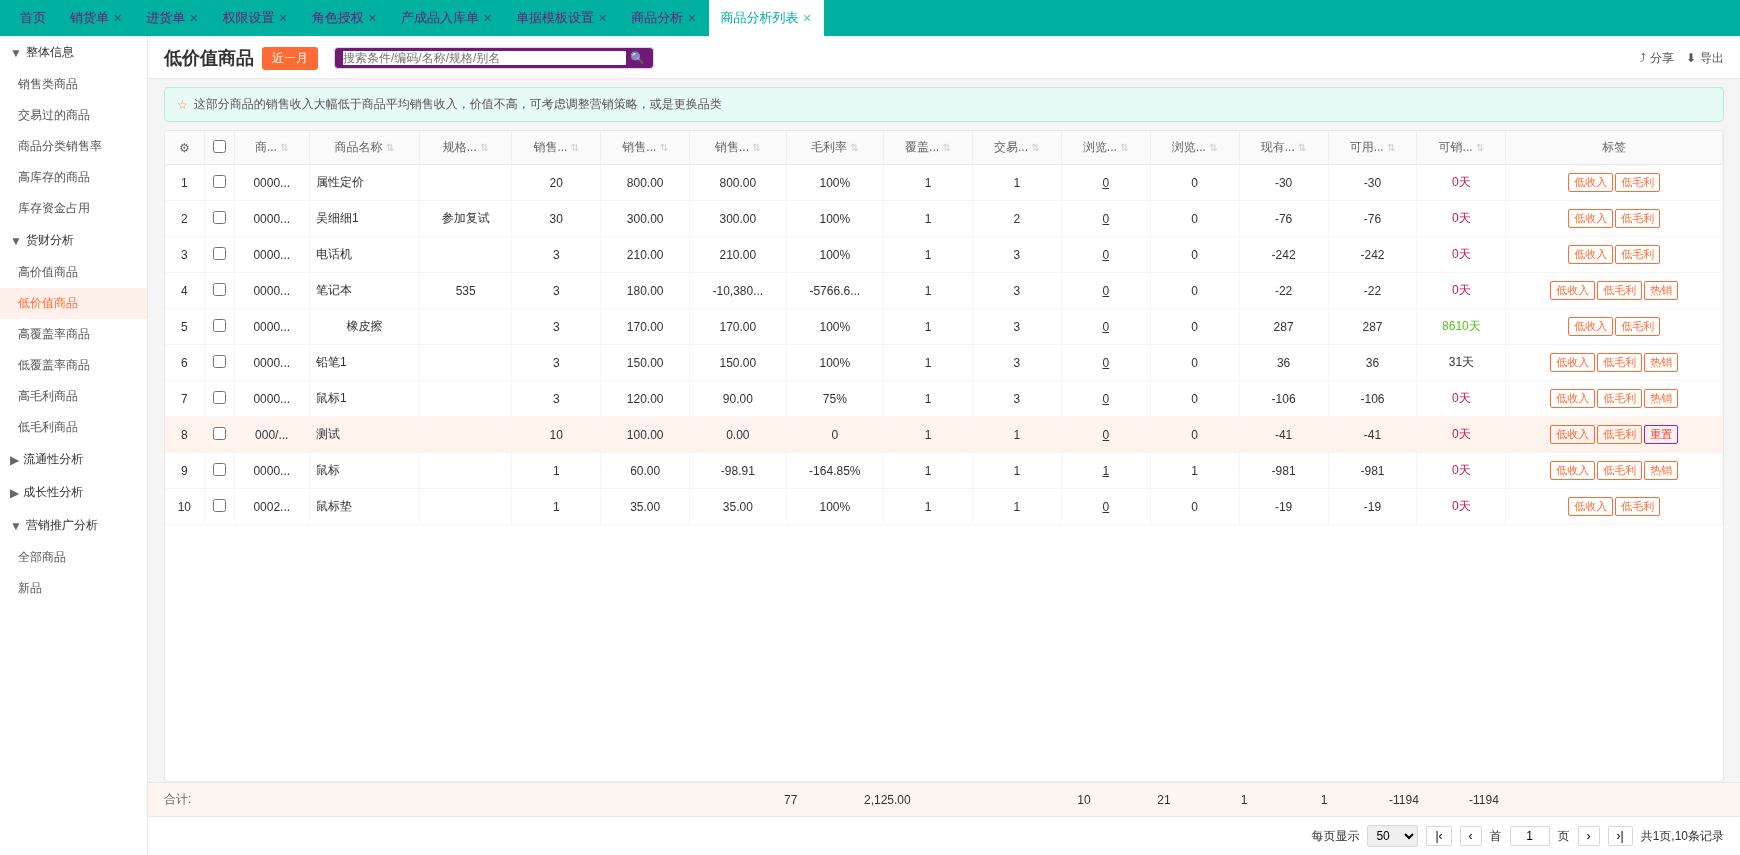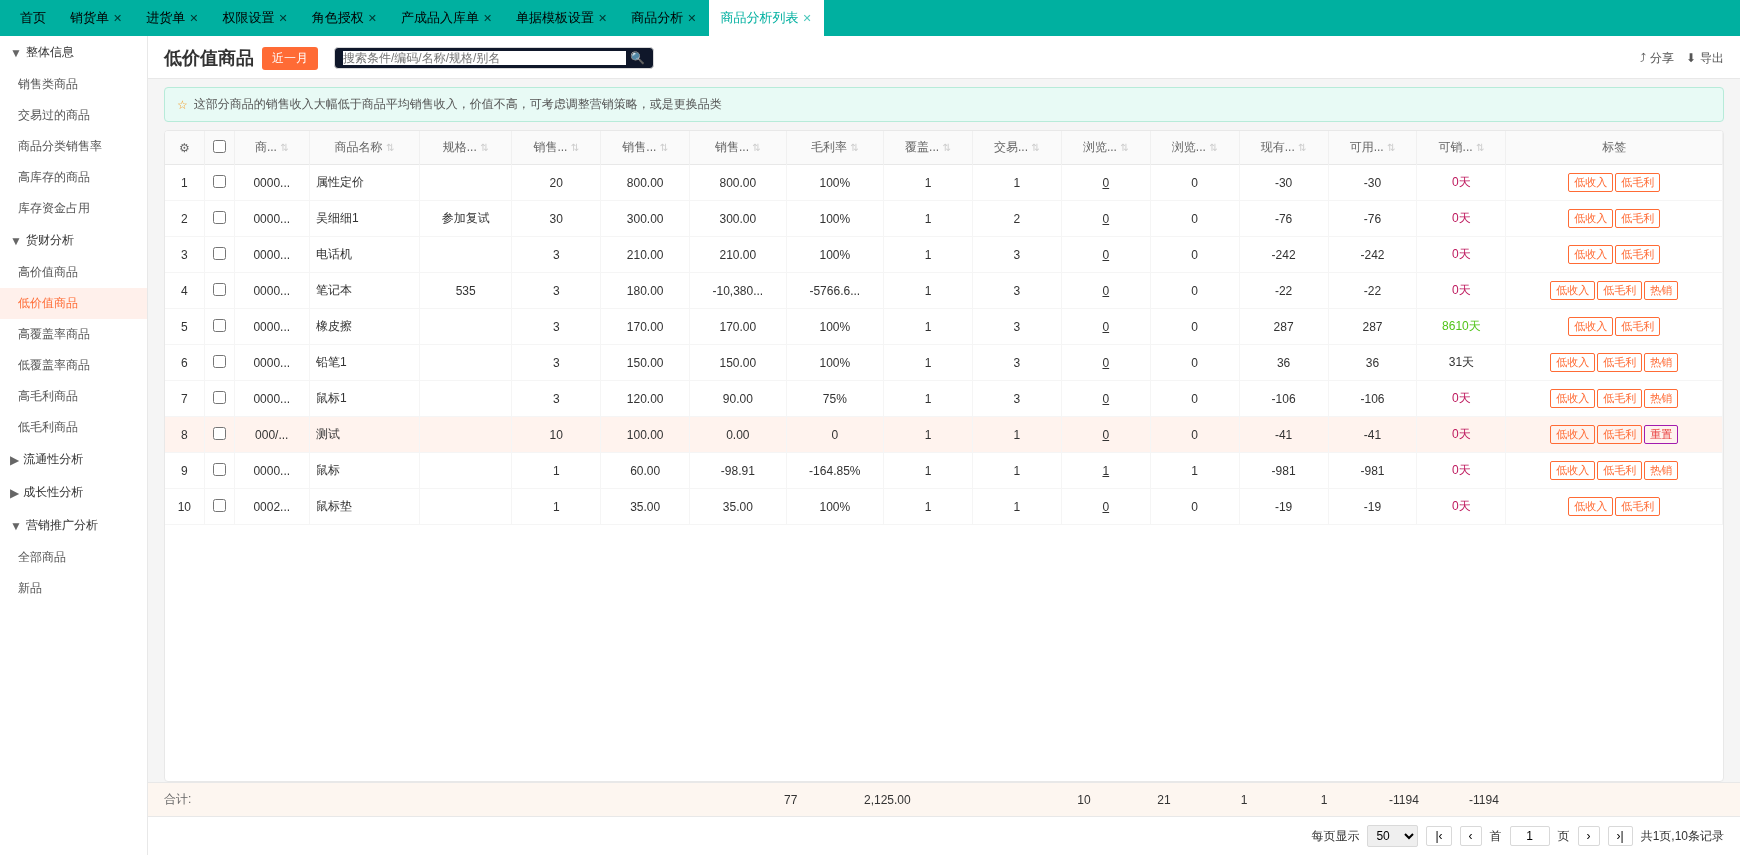--- a/index.html
+++ b/index.html
@@ -8,21 +8,21 @@
     
     .top-nav {
       display: flex;
       align-items: center;
       background: #00b0a0;
       height: 36px;
       padding: 0 8px;
       gap: 0;
     }
     .nav-item {
-      color: #000000;
+      color: #701a75;
       padding: 0 12px;
       height: 36px;
       display: flex;
       align-items: center;
       cursor: pointer;
       font-size: 13px;
       white-space: nowrap;
     }
     .nav-item.active { background: #fff; color: #00b0a0; }
     .nav-close {
@@ -94,21 +94,21 @@
       padding: 3px 10px;
       font-size: 12px;
       cursor: pointer;
     }
     .search-box {
       display: flex;
       align-items: center;
       border: 1px solid #d9d9d9;
       border-radius: 4px;
       padding: 3px 8px;
-      background: #0f172a;
+      background: #701a75;
       margin-left: 8px;
       flex: 1;
       max-width: 320px;
     }
     .search-input {
       border: none;
       outline: none;
       font-size: 12px;
       width: 100%;
       color: #999;
@@ -457,21 +457,21 @@
       <td>-22</td>
       <td class="days-orange">0天</td>
       <td><span class="tag tag-orange">低收入</span><span class="tag tag-orange">低毛利</span><span class="tag tag-orange">热销</span></td>
     </tr>
             <tr>
       <td>5</td>
       <td class="checkbox-cell">
         <input type="checkbox" style="">
       </td>
       <td>0000...</td>
-      <td style="text-align:left">橡皮擦</td>
+      <td style="text-align:center">橡皮擦</td>
       <td></td>
       <td>3</td>
       <td>170.00</td>
       <td>170.00</td>
       <td>100%</td>
       <td>1</td>
       <td>3</td>
       <td><span class="link-underline">0</span></td>
       <td>0</td>
       <td>287</td>

